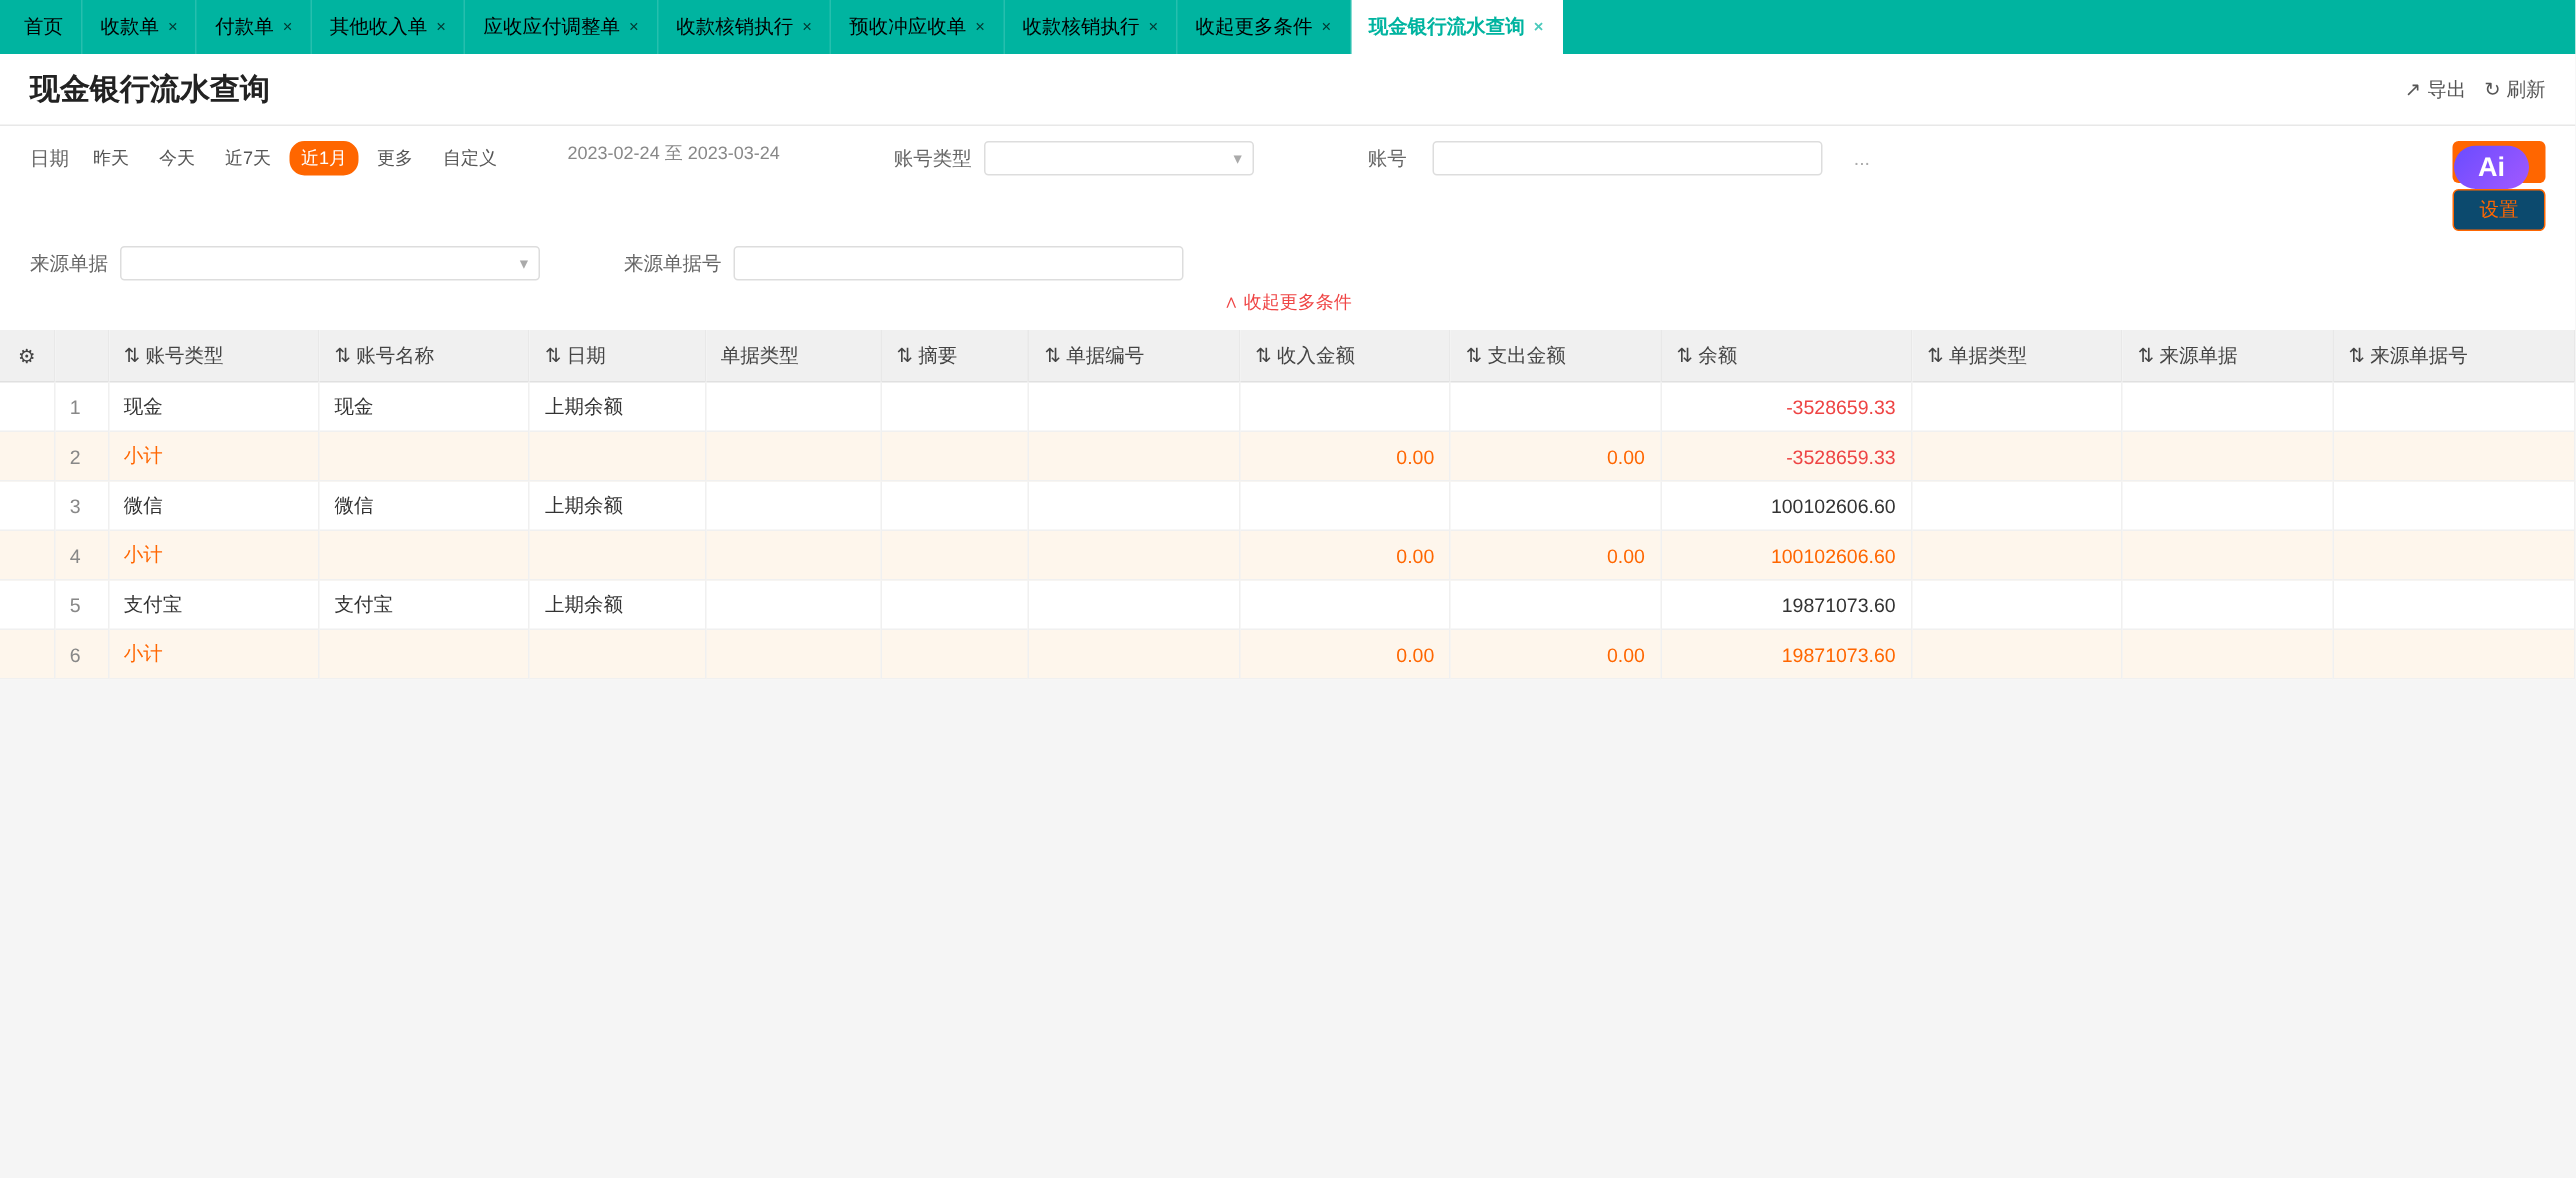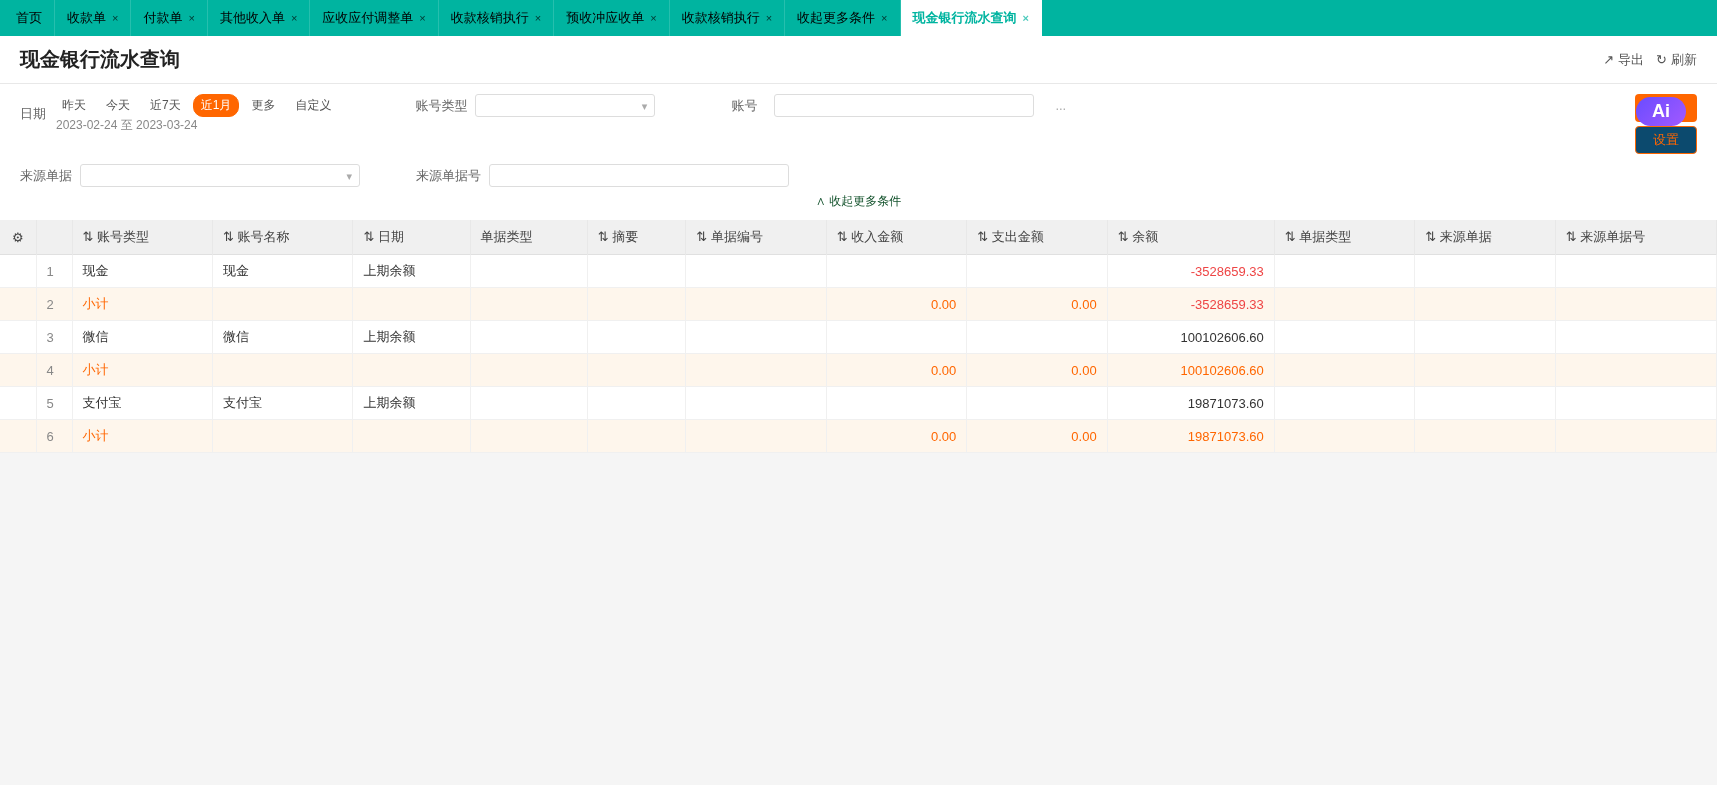--- a/index.html
+++ b/index.html
@@ -151,21 +151,21 @@
       border: 1px solid #f60;
       border-radius: 4px;
       padding: 4px 14px;
       font-size: 13px;
       cursor: pointer;
       white-space: nowrap;
     }
 
     .collapse-bar {
       text-align: center;
-      color: #14532d;
+      color: #ef4444;
       cursor: pointer;
       font-size: 12px;
       padding: 2px 0 6px;
     }
 
     
     .table-container {
       background: #fff;
       margin: 0;
       overflow-x: auto;
@@ -299,21 +299,21 @@
       <span>刷新</span>
     </button>
   </div>
 </div>
 
 <div class="filter-section">
   <div class="filter-row" style="align-items:flex-start; margin-bottom: 10px;">
 
     <div class="filter-item">
       <span class="filter-label">日期</span>
-      <div style="display:flex; flex-direction:column;">
+      <div style="display:flex; flex-direction:row;gap:37px;">
         <div class="date-options">
           <span class="date-option">昨天</span>
           <span class="date-option">今天</span>
           <span class="date-option">近7天</span>
           <span class="date-option active">近1月</span>
           <span class="date-option">更多</span>
           <span class="date-option">自定义</span>
         </div>
         <span class="date-sub-row">2023-02-24 至 2023-03-24</span>
       </div>

